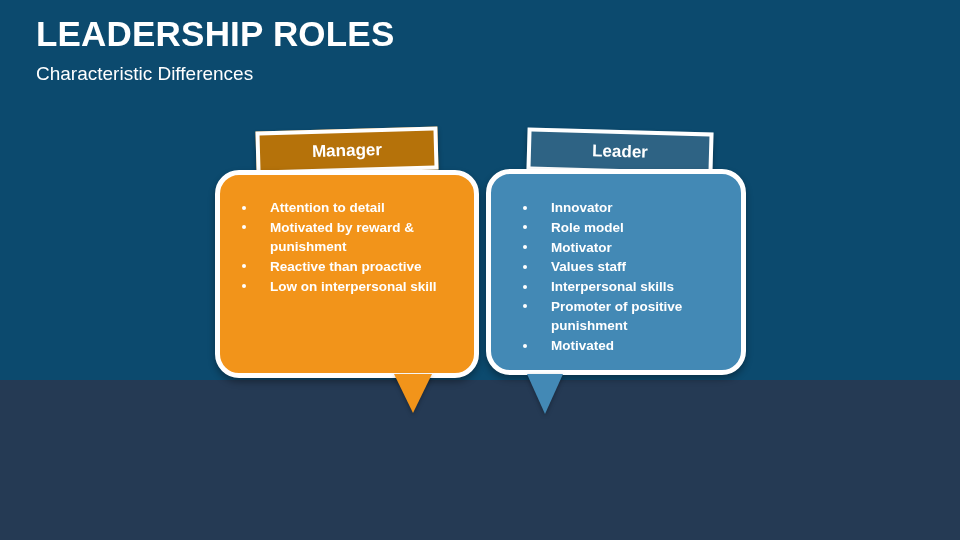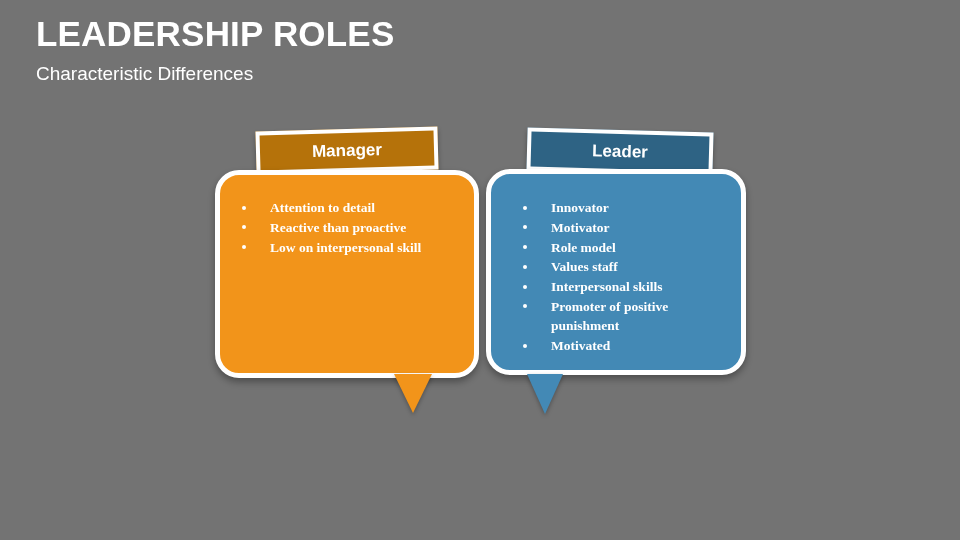--- a/index.html
+++ b/index.html
@@ -10,22 +10,22 @@
     width: 960px;
     height: 540px;
     overflow: hidden;
     background: #253a54;
     font-family: "Liberation Sans", sans-serif;
     -webkit-font-smoothing: antialiased;
   }
   #slide {
     position: relative;
     width: 960px;
-    height: 540px;
-    background: #737373;
+    height: 380px;
+    background: #0c4a6e;
   }
 
   
   #title-block {
     position: absolute;
     left: 36px;
     top: 14px;
     width: 700px;
   }
   #page-title {
@@ -152,21 +152,20 @@
   }
   .bullet-item {
     position: relative;
     display: block;
     padding-left: 30px;
     font-size: 13.5px;
     font-weight: bold;
     color: #ffffff;
     line-height: 19.3px;
     margin: 0 0 0.5px 0;
-    font-family: Liberation Serif, serif;
   }
   .bullet-dot {
     position: absolute;
     left: 2px;
     top: 7.5px;
     width: 4px;
     height: 4px;
     border-radius: 50%;
     background: #ffffff;
   }
@@ -183,34 +182,35 @@
 
   <div class="header-plate" id="manager-header">
     <span class="plate-label">Manager</span>
   </div>
 
   <div class="callout" id="manager-card"></div>
   <div class="tail" id="manager-tail"></div>
 
   <ul class="bullet-list" id="manager-list">
     <li class="bullet-item"><span class="bullet-dot"></span><span>Attention to detail</span></li>
+    <li class="bullet-item"><span class="bullet-dot"></span><span>Motivated by reward &amp; punishment</span></li>
     <li class="bullet-item"><span class="bullet-dot"></span><span>Reactive than proactive</span></li>
     <li class="bullet-item"><span class="bullet-dot"></span><span>Low on interpersonal skill</span></li>
   </ul>
 
   <div class="header-plate" id="leader-header">
     <span class="plate-label">Leader</span>
   </div>
 
   <div class="callout" id="leader-card"></div>
   <div class="tail" id="leader-tail"></div>
 
   <ul class="bullet-list" id="leader-list">
     <li class="bullet-item"><span class="bullet-dot"></span><span>Innovator</span></li>
+    <li class="bullet-item"><span class="bullet-dot"></span><span>Role model</span></li>
     <li class="bullet-item"><span class="bullet-dot"></span><span>Motivator</span></li>
-    <li class="bullet-item"><span class="bullet-dot"></span><span>Role model</span></li>
     <li class="bullet-item"><span class="bullet-dot"></span><span>Values staff</span></li>
     <li class="bullet-item"><span class="bullet-dot"></span><span>Interpersonal skills</span></li>
     <li class="bullet-item"><span class="bullet-dot"></span><span>Promoter of positive punishment</span></li>
     <li class="bullet-item"><span class="bullet-dot"></span><span>Motivated</span></li>
   </ul>
 
 </div>
 
 </body></html>

